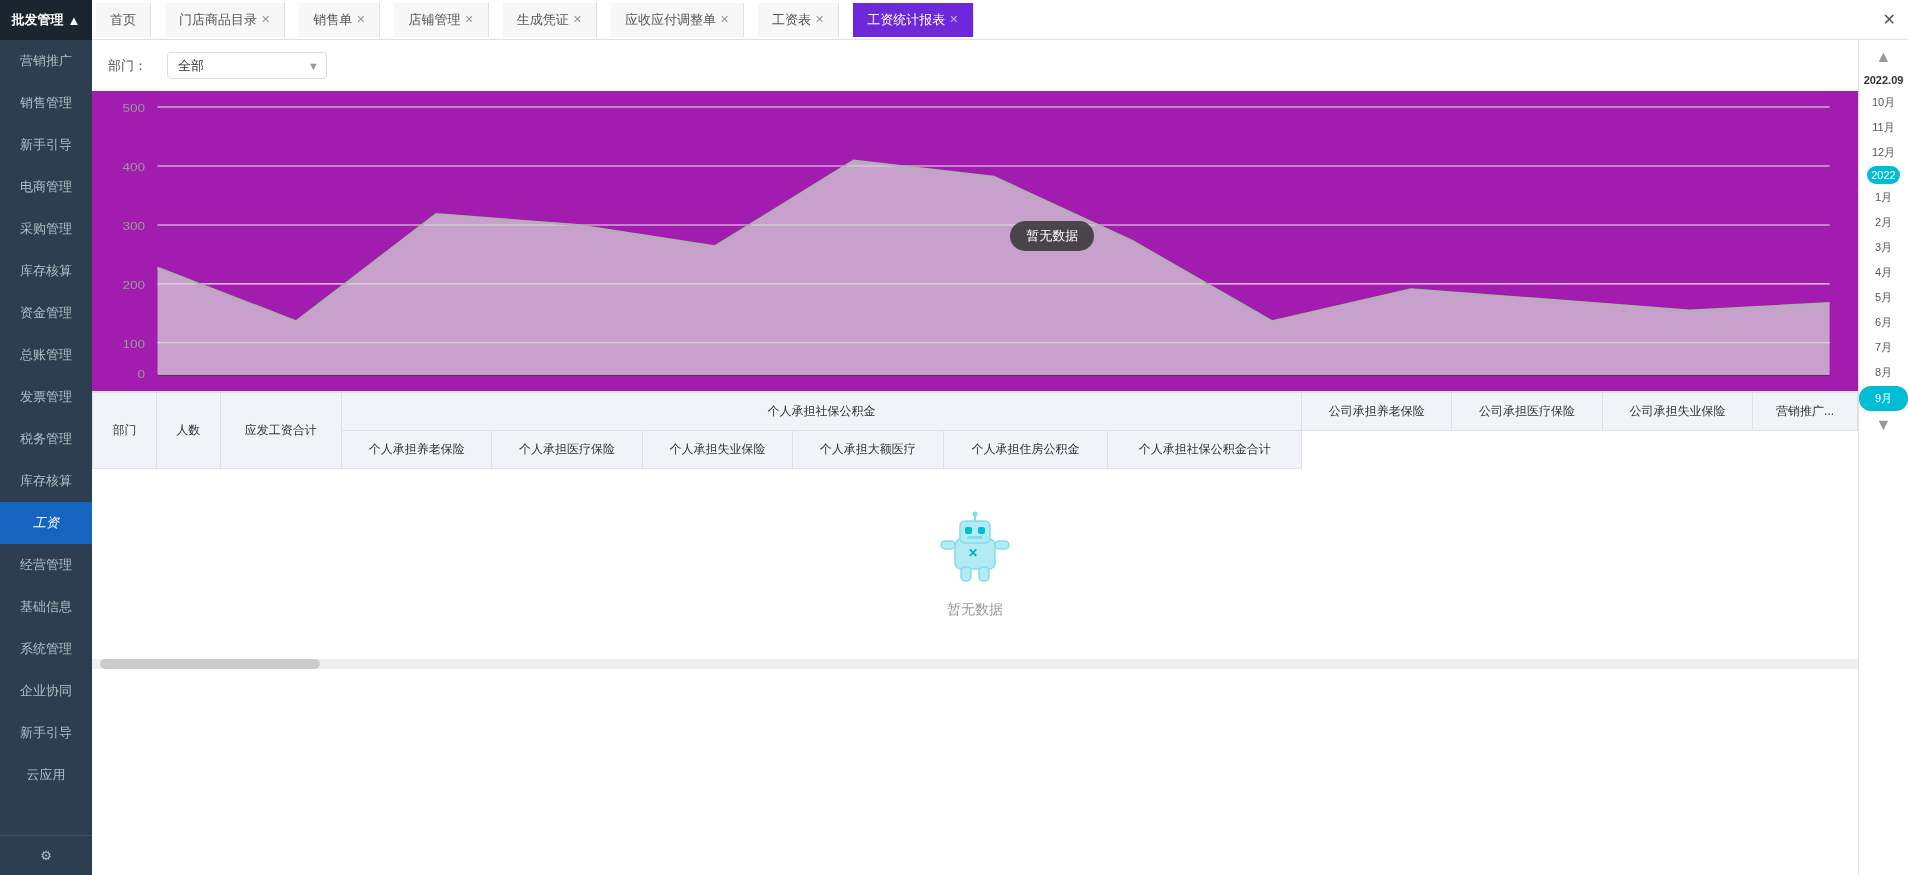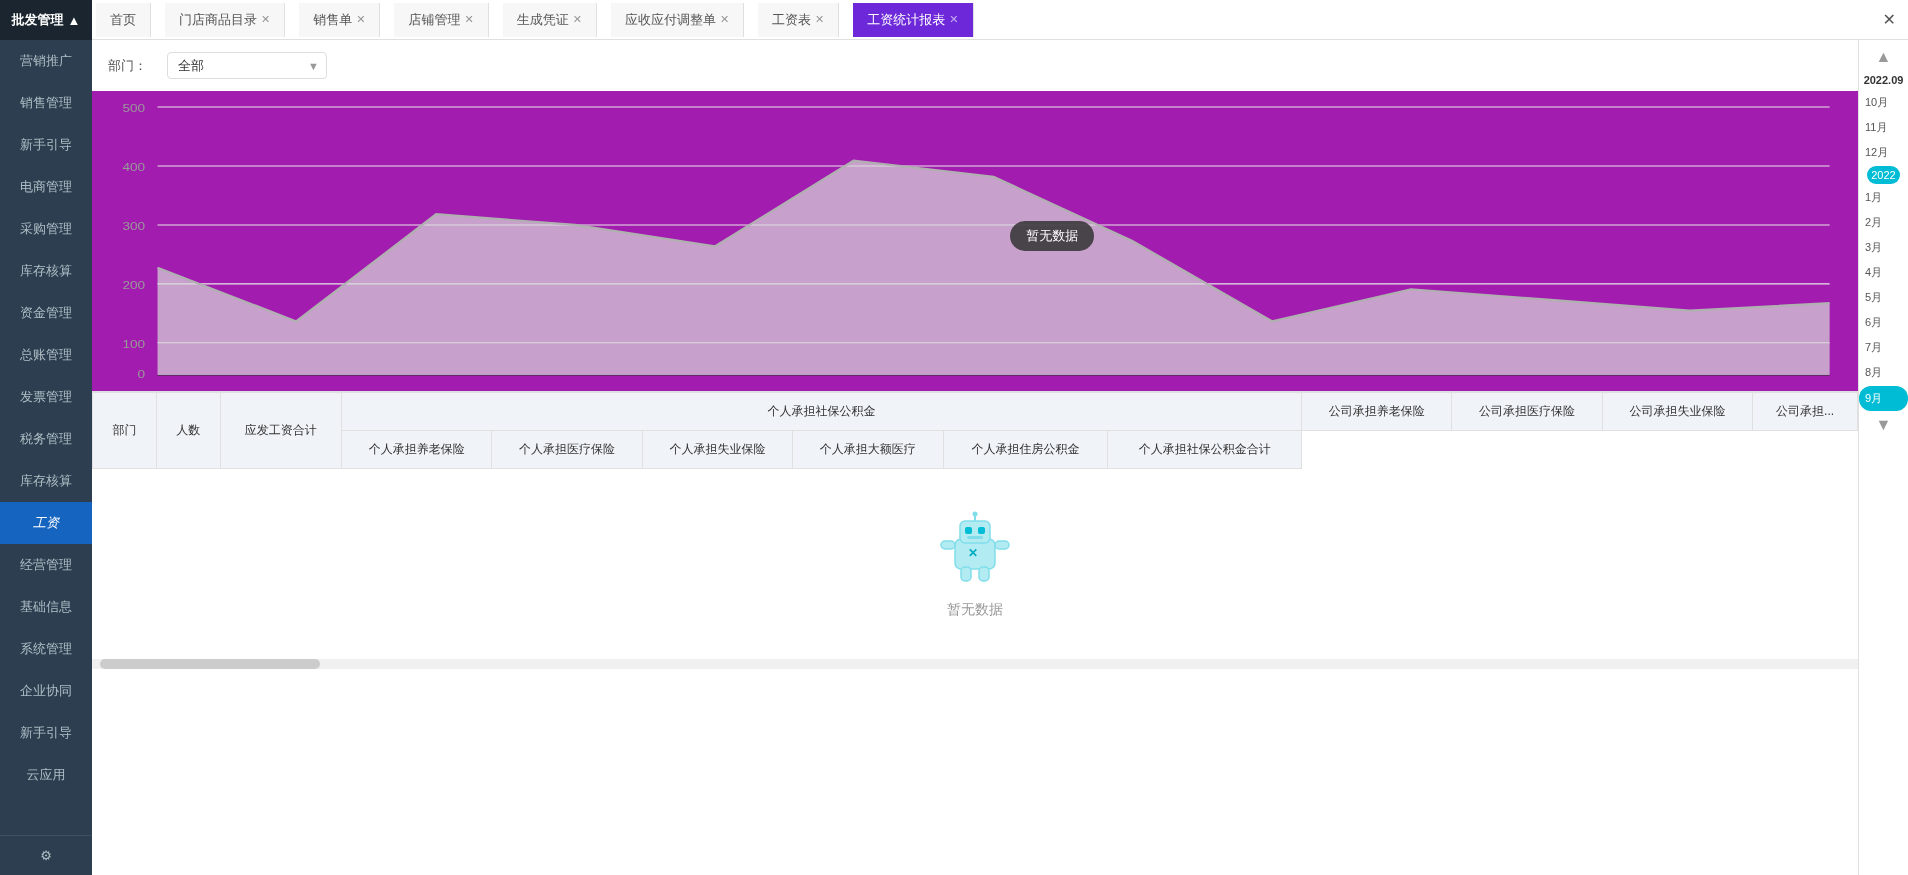--- a/index.html
+++ b/index.html
@@ -276,21 +276,21 @@
     .timeline-year {
       color: #333;
       font-weight: bold;
       padding: 4px 6px;
       text-align: center;
       font-size: 11px;
     }
     .timeline-month {
       color: #555;
       padding: 5px 6px;
-      text-align: left;
+      text-align: center;
       cursor: pointer;
       width: 100%;
       font-size: 11px;
     }
     .timeline-month.active-year {
       background: #00bcd4;
       color: #fff;
       border-radius: 12px;
       margin: 1px 4px;
       padding: 3px 4px;
@@ -468,21 +468,21 @@
         <table class="data-table">
           <thead>
             <tr>
               <th rowspan="2">部门</th>
               <th rowspan="2">人数</th>
               <th rowspan="2">应发工资合计</th>
               <th colspan="6">个人承担社保公积金</th>
               <th>公司承担养老保险</th>
               <th>公司承担医疗保险</th>
               <th>公司承担失业保险</th>
-              <th>公司承担...</th>
+              <th>营销推广...</th>
             </tr>
             <tr>
               <th>个人承担养老保险</th>
               <th>个人承担医疗保险</th>
               <th>个人承担失业保险</th>
               <th>个人承担大额医疗</th>
               <th>个人承担住房公积金</th>
               <th>个人承担社保公积金合计</th>
             </tr>
           </thead>

